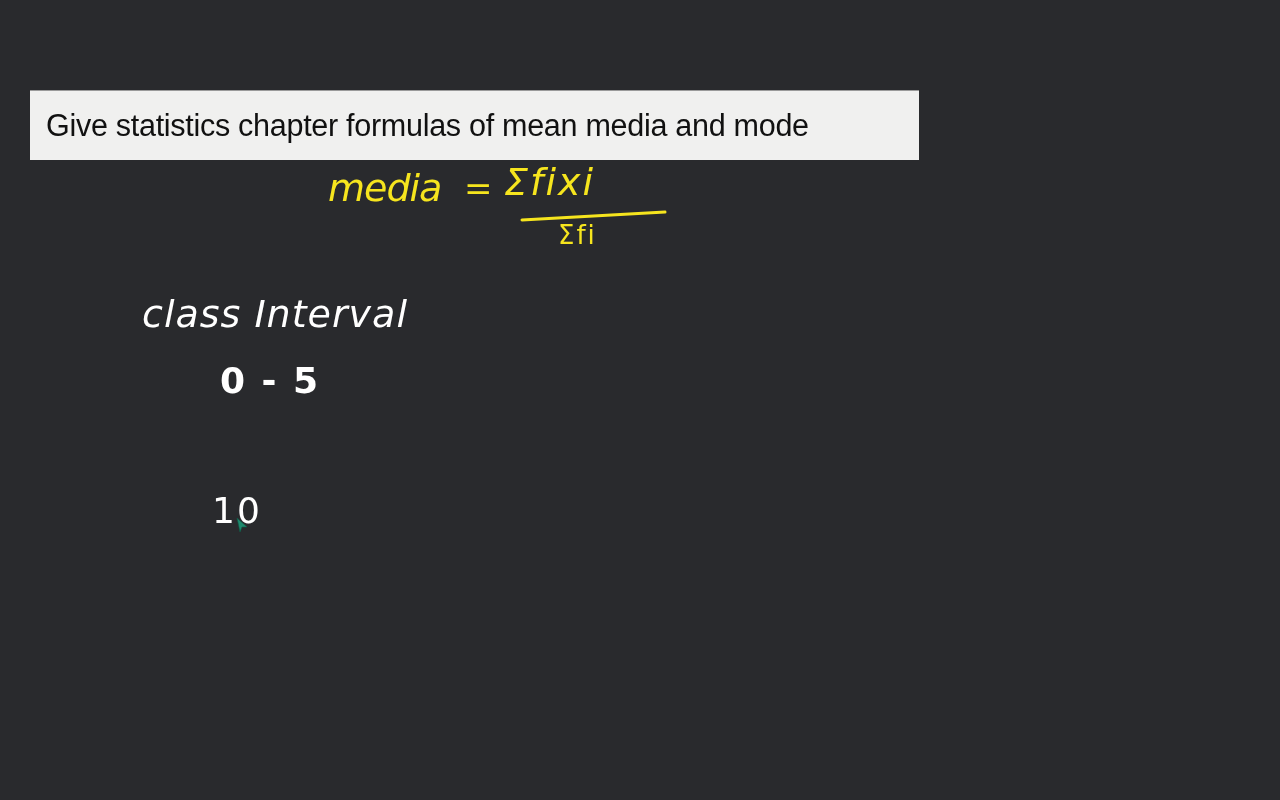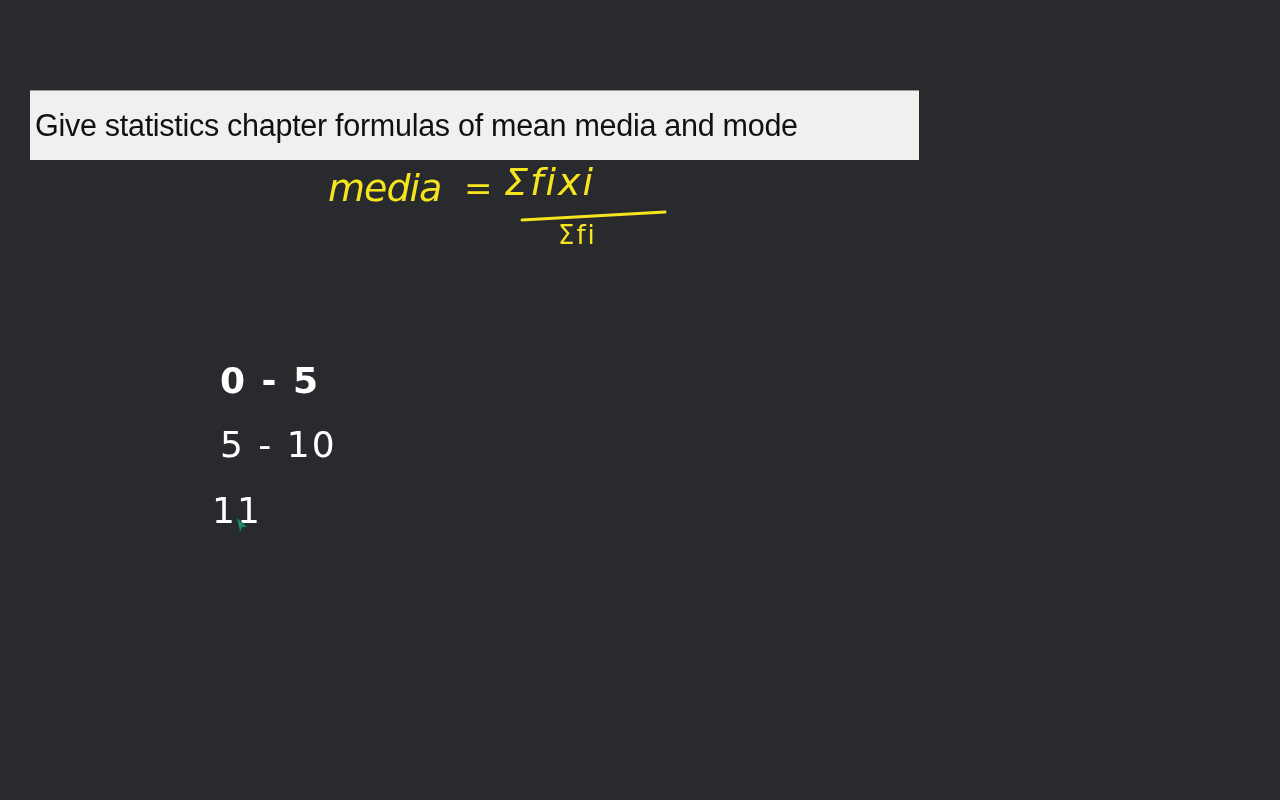--- a/index.html
+++ b/index.html
@@ -20,21 +20,21 @@
     .question-banner {
       position: absolute;
       left: 30px;
       top: 90px;
       width: 889px;
       height: 70px;
       background: #f0f0ef;
       box-sizing: border-box;
       display: flex;
       align-items: center;
-      padding-left: 5px;
+      padding-left: 16px;
       border-top: 1px solid #9a9a9a;
     }
     .question-text {
       font-family: "Liberation Sans", sans-serif;
       font-size: 31px;
       color: #111111;
       letter-spacing: -0.3px;
       white-space: nowrap;
       transform: scaleX(0.985);
       transform-origin: left center;
@@ -74,21 +74,21 @@
 
   <div class="hw hw-yellow" style="left:328px; top:166px; font-size:38px; font-style:italic; letter-spacing:-1px;">media</div>
   <div class="hw hw-yellow" style="left:464px; top:168px; font-size:34px;">=</div>
   <div class="hw hw-yellow" style="left:504px; top:160px; font-size:38px; font-style:italic; letter-spacing:2px;">Σfixi</div>
   <div class="hw hw-yellow" style="left:558px; top:220px; font-size:26px; letter-spacing:2px;">Σfi</div>
 
   <svg class="ink" viewBox="0 0 1280 800">
     <path d="M522 220 Q590 216 665 212" stroke="#f6e51e" stroke-width="3" fill="none" stroke-linecap="round"></path>
   </svg>
 
+  <div class="hw hw-white" style="left:142px; top:292px; font-size:38px; font-style:italic; letter-spacing:1px;">class Interval</div>
   <div class="hw hw-white" style="left:220px; top:360px; font-size:36px; letter-spacing:2px;font-weight:bold;">0 - 5</div>
-  <div class="hw hw-white" style="left:220px; top:424px; font-size:36px; letter-spacing:2px;">5 - 10</div>
-  <div class="hw hw-white" style="left:212px; top:490px; font-size:36px; letter-spacing:2px;">11</div>
+  <div class="hw hw-white" style="left:212px; top:490px; font-size:36px; letter-spacing:2px;">10</div>
 
   <svg class="cursor" viewBox="0 0 12 16">
     <path d="M1 1 L11 10 L6 10 L4 15 Z" fill="#1f8a6e" stroke="#0e5a46" stroke-width="0.6"></path>
   </svg>
 
 </div>
 
 </body></html>

